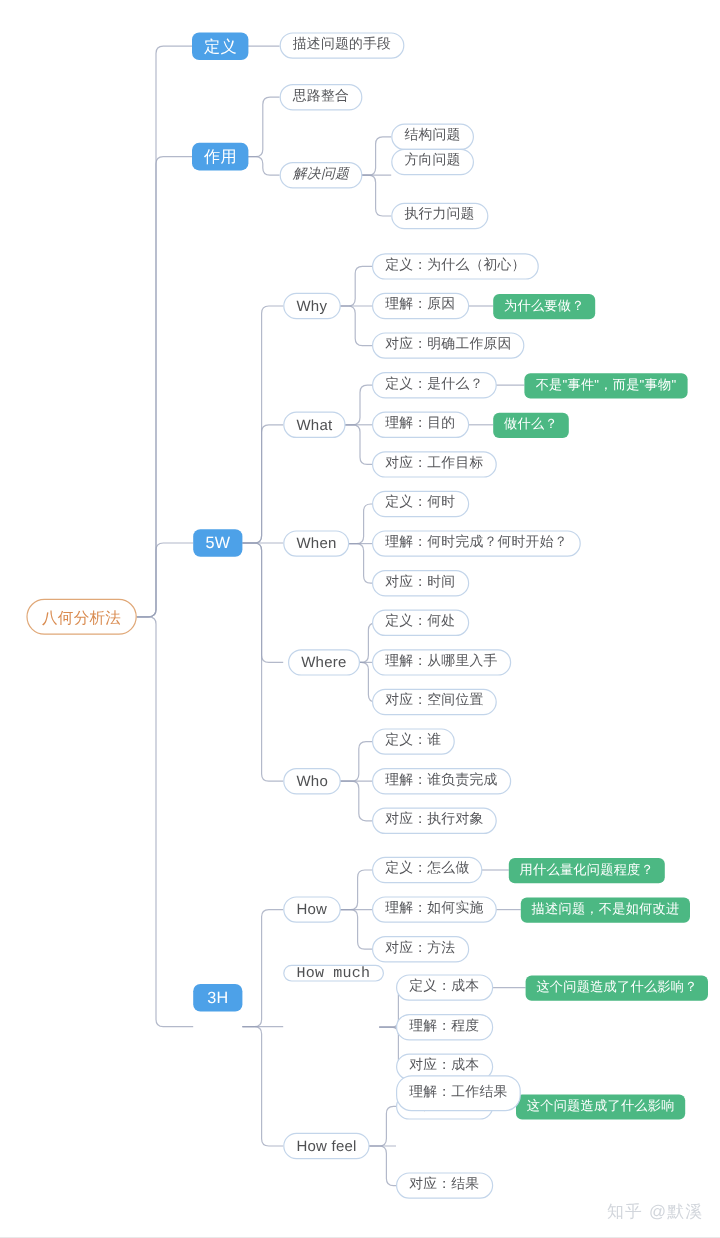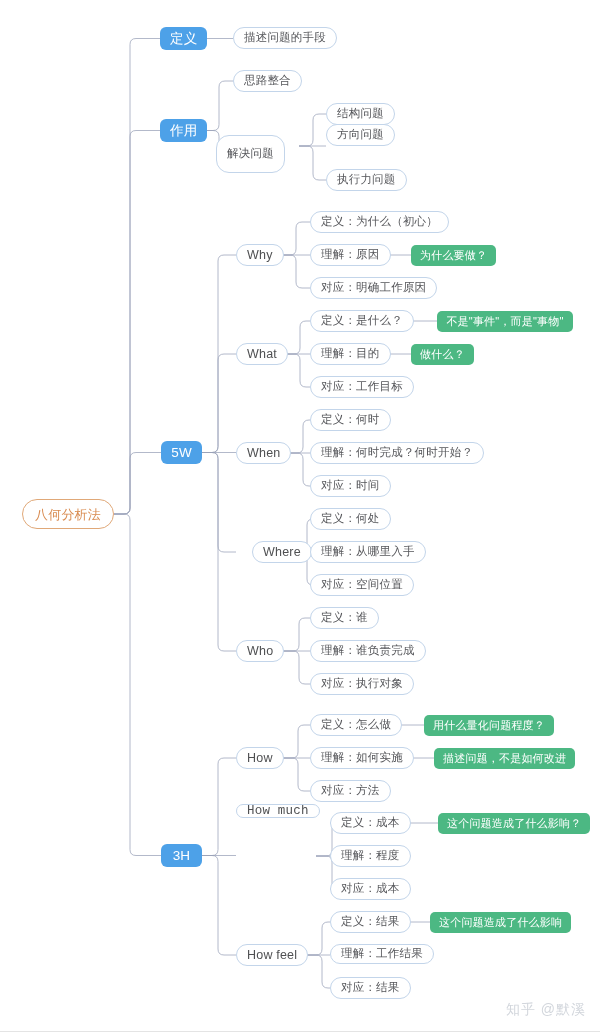--- a/index.html
+++ b/index.html
@@ -138,60 +138,60 @@
       <path d="M 406 922 H 430" fill="none" stroke="#9aa2b8" stroke-width="1" opacity=".75"></path>
       <path d="M 306 955 H 330" fill="none" stroke="#9aa2b8" stroke-width="1" opacity=".75"></path>
       <path d="M 306 955 H 316 Q 322 955 322 961 V 982 Q 322 988 328 988 H 330" fill="none" stroke="#9aa2b8" stroke-width="1" opacity=".75"></path>
     </svg>
   <div id="nodes">
       <div class="node n-root" style="left: 22px; top: 499px; min-width: 92px; height: 30px;">八何分析法</div>
       <div class="node n-l1" style="left: 160px; top: 27px; min-width: 43px; height: 23px;">定义</div>
       <div class="node n-pill cn" style="left: 233px; top: 27px; min-width: 95px; height: 22px;">描述问题的手段</div>
       <div class="node n-l1" style="left: 160px; top: 119px; min-width: 43px; height: 23px;">作用</div>
       <div class="node n-pill cn" style="left: 233px; top: 70px; min-width: 66px; height: 22px;">思路整合</div>
-      <div class="node n-pill cn" style="left: 216px; top: 135px; min-width: 66px; height: 38px;">解决问题</div>
+      <div class="node n-pill cn" style="left: 233px; top: 135px; min-width: 66px; height: 22px; font-style: italic;">解决问题</div>
       <div class="node n-pill cn" style="left: 326px; top: 103px; min-width: 66px; height: 22px;">结构问题</div>
       <div class="node n-pill cn" style="left: 326px; top: 124px; min-width: 66px; height: 22px;">方向问题</div>
       <div class="node n-pill cn" style="left: 326px; top: 169px; min-width: 78px; height: 22px;">执行力问题</div>
       <div class="node n-l1" style="left: 161px; top: 441px; min-width: 41px; height: 23px;">5W</div>
       <div class="node n-pill en" style="left: 236px; top: 244px; min-width: 44px; height: 22px;">Why</div>
       <div class="node n-pill cn" style="left: 310px; top: 211px; min-width: 126px; height: 22px;">定义：为什么（初心）</div>
       <div class="node n-pill cn" style="left: 310px; top: 244px; min-width: 76px; height: 22px;">理解：原因</div>
       <div class="node n-green" style="left: 411px; top: 245px; min-width: 85px; height: 21px; text-align: center;">为什么要做？</div>
       <div class="node n-pill cn" style="left: 310px; top: 277px; min-width: 118px; height: 22px;">对应：明确工作原因</div>
       <div class="node n-pill en" style="left: 236px; top: 343px; min-width: 48px; height: 22px;">What</div>
       <div class="node n-pill cn" style="left: 310px; top: 310px; min-width: 98px; height: 22px;">定义：是什么？</div>
       <div class="node n-green" style="left: 437px; top: 311px; min-width: 136px; height: 21px;">不是"事件"，而是"事物"</div>
       <div class="node n-pill cn" style="left: 310px; top: 343px; min-width: 76px; height: 22px;">理解：目的</div>
       <div class="node n-green" style="left: 411px; top: 344px; min-width: 63px; height: 21px;">做什么？</div>
       <div class="node n-pill cn" style="left: 310px; top: 376px; min-width: 98px; height: 22px;">对应：工作目标</div>
       <div class="node n-pill en" style="left: 236px; top: 442px; min-width: 51px; height: 22px;">When</div>
       <div class="node n-pill cn" style="left: 310px; top: 409px; min-width: 76px; height: 22px;">定义：何时</div>
       <div class="node n-pill cn" style="left: 310px; top: 442px; min-width: 156px; height: 22px;">理解：何时完成？何时开始？</div>
       <div class="node n-pill cn" style="left: 310px; top: 475px; min-width: 76px; height: 22px;">对应：时间</div>
-      <div class="node n-pill en" style="left: 252px; top: 541px; min-width: 55px; height: 22px;">Where</div>
+      <div class="node n-pill en" style="left: 240px; top: 541px; min-width: 55px; height: 22px;">Where</div>
       <div class="node n-pill cn" style="left: 310px; top: 508px; min-width: 76px; height: 22px;">定义：何处</div>
       <div class="node n-pill cn" style="left: 310px; top: 541px; min-width: 106px; height: 22px;">理解：从哪里入手</div>
       <div class="node n-pill cn" style="left: 310px; top: 574px; min-width: 98px; height: 22px;">对应：空间位置</div>
       <div class="node n-pill en" style="left: 236px; top: 640px; min-width: 47px; height: 22px;">Who</div>
       <div class="node n-pill cn" style="left: 310px; top: 607px; min-width: 64px; height: 22px;">定义：谁</div>
       <div class="node n-pill cn" style="left: 310px; top: 640px; min-width: 106px; height: 22px;">理解：谁负责完成</div>
       <div class="node n-pill cn" style="left: 310px; top: 673px; min-width: 98px; height: 22px;">对应：执行对象</div>
-      <div class="node n-l1" style="left: 161px; top: 844px; min-width: 41px; height: 23px;">3H</div>
+      <div class="node n-l1" style="left: 161px; top: 820px; min-width: 41px; height: 23px;">3H</div>
       <div class="node n-pill en" style="left: 236px; top: 747px; min-width: 46px; height: 22px;">How</div>
       <div class="node n-pill cn" style="left: 310px; top: 714px; min-width: 88px; height: 22px;">定义：怎么做</div>
       <div class="node n-green" style="left: 424px; top: 715px; min-width: 122px; height: 21px;">用什么量化问题程度？</div>
       <div class="node n-pill cn" style="left: 310px; top: 747px; min-width: 98px; height: 22px;">理解：如何实施</div>
       <div class="node n-green" style="left: 434px; top: 748px; min-width: 134px; height: 21px;">描述问题，不是如何改进</div>
       <div class="node n-pill cn" style="left: 310px; top: 780px; min-width: 76px; height: 22px; text-align: center;">对应：方法</div>
       <div class="node n-pill en" style="left: 236px; top: 804px; min-width: 80px; height: 14px; font-family: Liberation Mono, monospace;">How much</div>
       <div class="node n-pill cn" style="left: 330px; top: 812px; min-width: 76px; height: 22px;">定义：成本</div>
       <div class="node n-green" style="left: 438px; top: 813px; min-width: 134px; height: 21px;">这个问题造成了什么影响？</div>
       <div class="node n-pill cn" style="left: 330px; top: 845px; min-width: 76px; height: 22px;">理解：程度</div>
       <div class="node n-pill cn" style="left: 330px; top: 878px; min-width: 76px; height: 22px;">对应：成本</div>
       <div class="node n-pill en" style="left: 236px; top: 944px; min-width: 70px; height: 22px;">How feel</div>
       <div class="node n-pill cn" style="left: 330px; top: 911px; min-width: 76px; height: 22px;">定义：结果</div>
       <div class="node n-green" style="left: 430px; top: 912px; min-width: 136px; height: 21px;">这个问题造成了什么影响</div>
-      <div class="node n-pill cn" style="left: 330px; top: 944px; min-width: 98px; height: 20px;">理解：工作结果</div>
+      <div class="node n-pill cn" style="left: 330px; top: 896px; min-width: 98px; height: 30px;">理解：工作结果</div>
       <div class="node n-pill cn" style="left: 330px; top: 977px; min-width: 76px; height: 22px;">对应：结果</div>
     </div>
   <div class="wm">知乎 @默溪</div>
 </div>
 
 </body></html>

